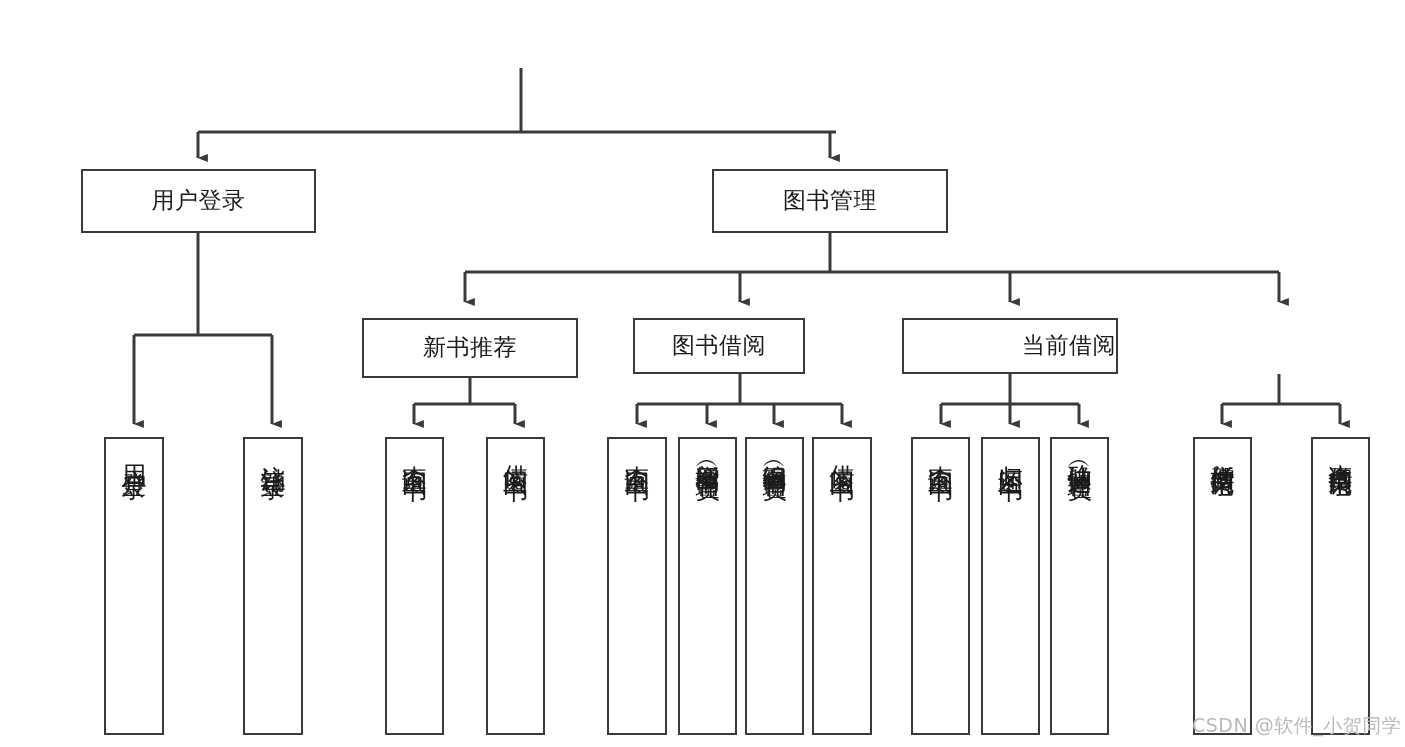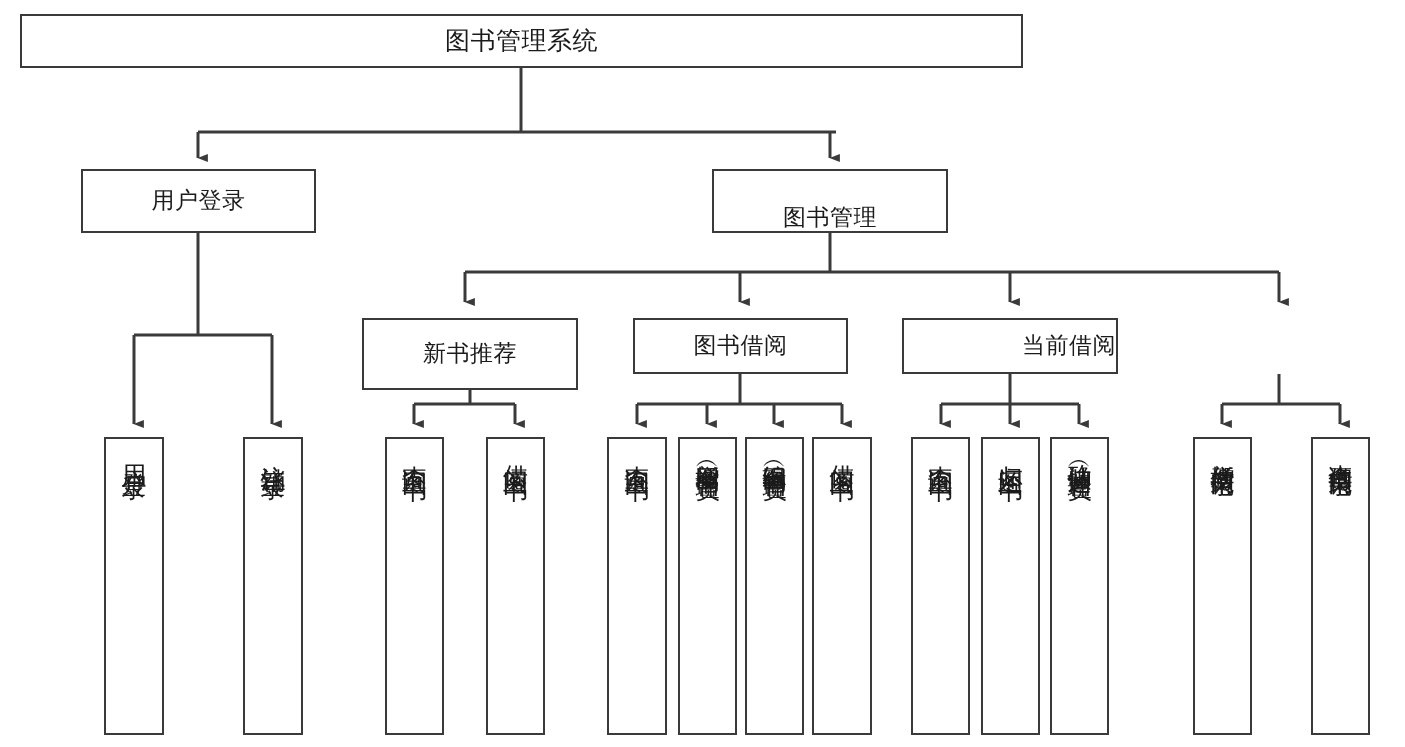--- a/index.html
+++ b/index.html
@@ -125,35 +125,32 @@
       <path d="M1010 404 L1010 424" marker-end="url(#arw)"></path>
       <path d="M1079 404 L1079 424" marker-end="url(#arw)"></path>
 
       <path d="M1279 374 L1279 404"></path>
       <path d="M1222 404 L1340 404"></path>
       <path d="M1222 404 L1222 424" marker-end="url(#arw)"></path>
       <path d="M1340 404 L1340 424" marker-end="url(#arw)"></path>
     </g>
   </svg>
 
-  <div class="node root" style="left:20px; top:14px; width:1003px; height:54px;">
-    <span class="label">图书管理系统</span>
-  </div>
 
   <div class="node branch" style="left:81px; top:169px; width:235px; height:64px;">
     <span class="label">用户登录</span>
   </div>
-  <div class="node branch" style="left:712px; top:169px; width:236px; height:64px;align-items:flex-end;">
+  <div class="node branch" style="left:712px; top:169px; width:236px; height:64px;">
     <span class="label">图书管理</span>
   </div>
 
-  <div class="node branch" style="left:362px; top:318px; width:216px; height:72px;">
+  <div class="node branch" style="left:362px; top:318px; width:216px; height:60px;">
     <span class="label">新书推荐</span>
   </div>
-  <div class="node branch" style="left:633px; top:318px; width:215px; height:56px;">
+  <div class="node branch" style="left:633px; top:318px; width:172px; height:56px;">
     <span class="label">图书借阅</span>
   </div>
   <div class="node branch" style="left:902px; top:318px; width:216px; height:56px;justify-content:flex-end;">
     <span class="label">当前借阅</span>
   </div>
 
   <div class="node leaf" style="left:104px; top:437px; width:60px; height:298px;">
     <span class="label">用户登录</span>
   </div>
   <div class="node leaf" style="left:243px; top:437px; width:60px; height:298px;">
@@ -190,14 +187,15 @@
     <span class="label">确认归还（管理员）</span>
   </div>
 
   <div class="node leaf tall-text" style="left:1193px; top:437px; width:59px; height:298px;">
     <span class="label">新增借阅记录</span>
   </div>
   <div class="node leaf tall-text" style="left:1311px; top:437px; width:59px; height:298px;">
     <span class="label">查询借阅记录</span>
   </div>
 
+  <div class="watermark" style="left:1192px; top:713px;">CSDN @软件_小贺同学</div>
 
 </div>
 
 </body></html>

